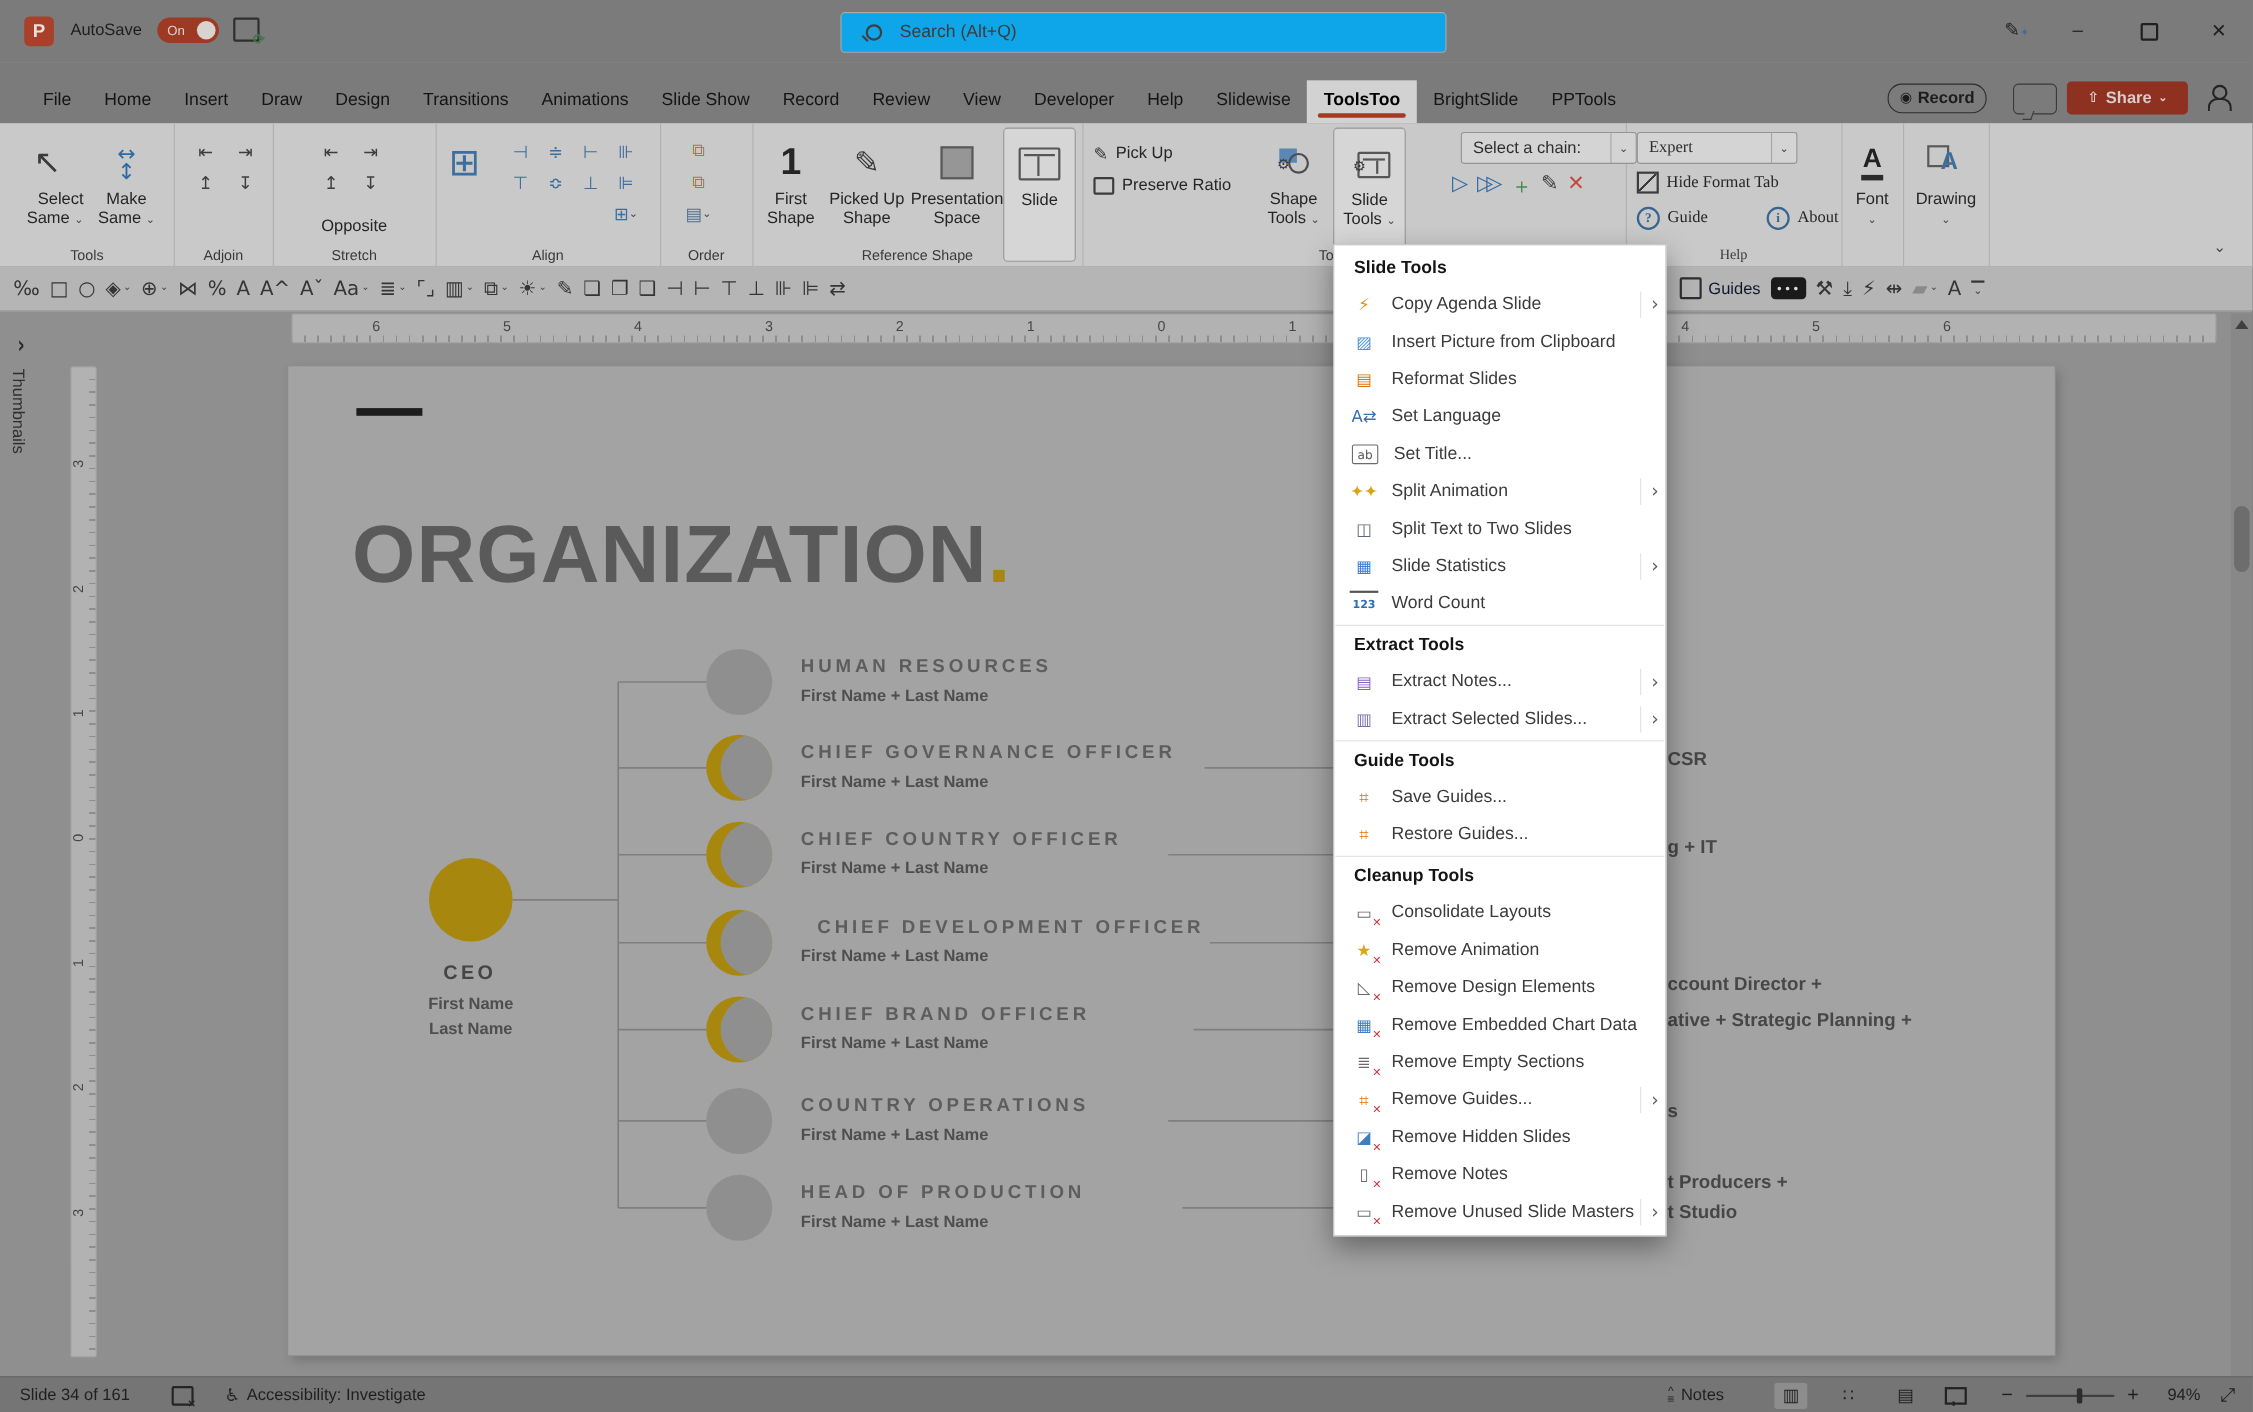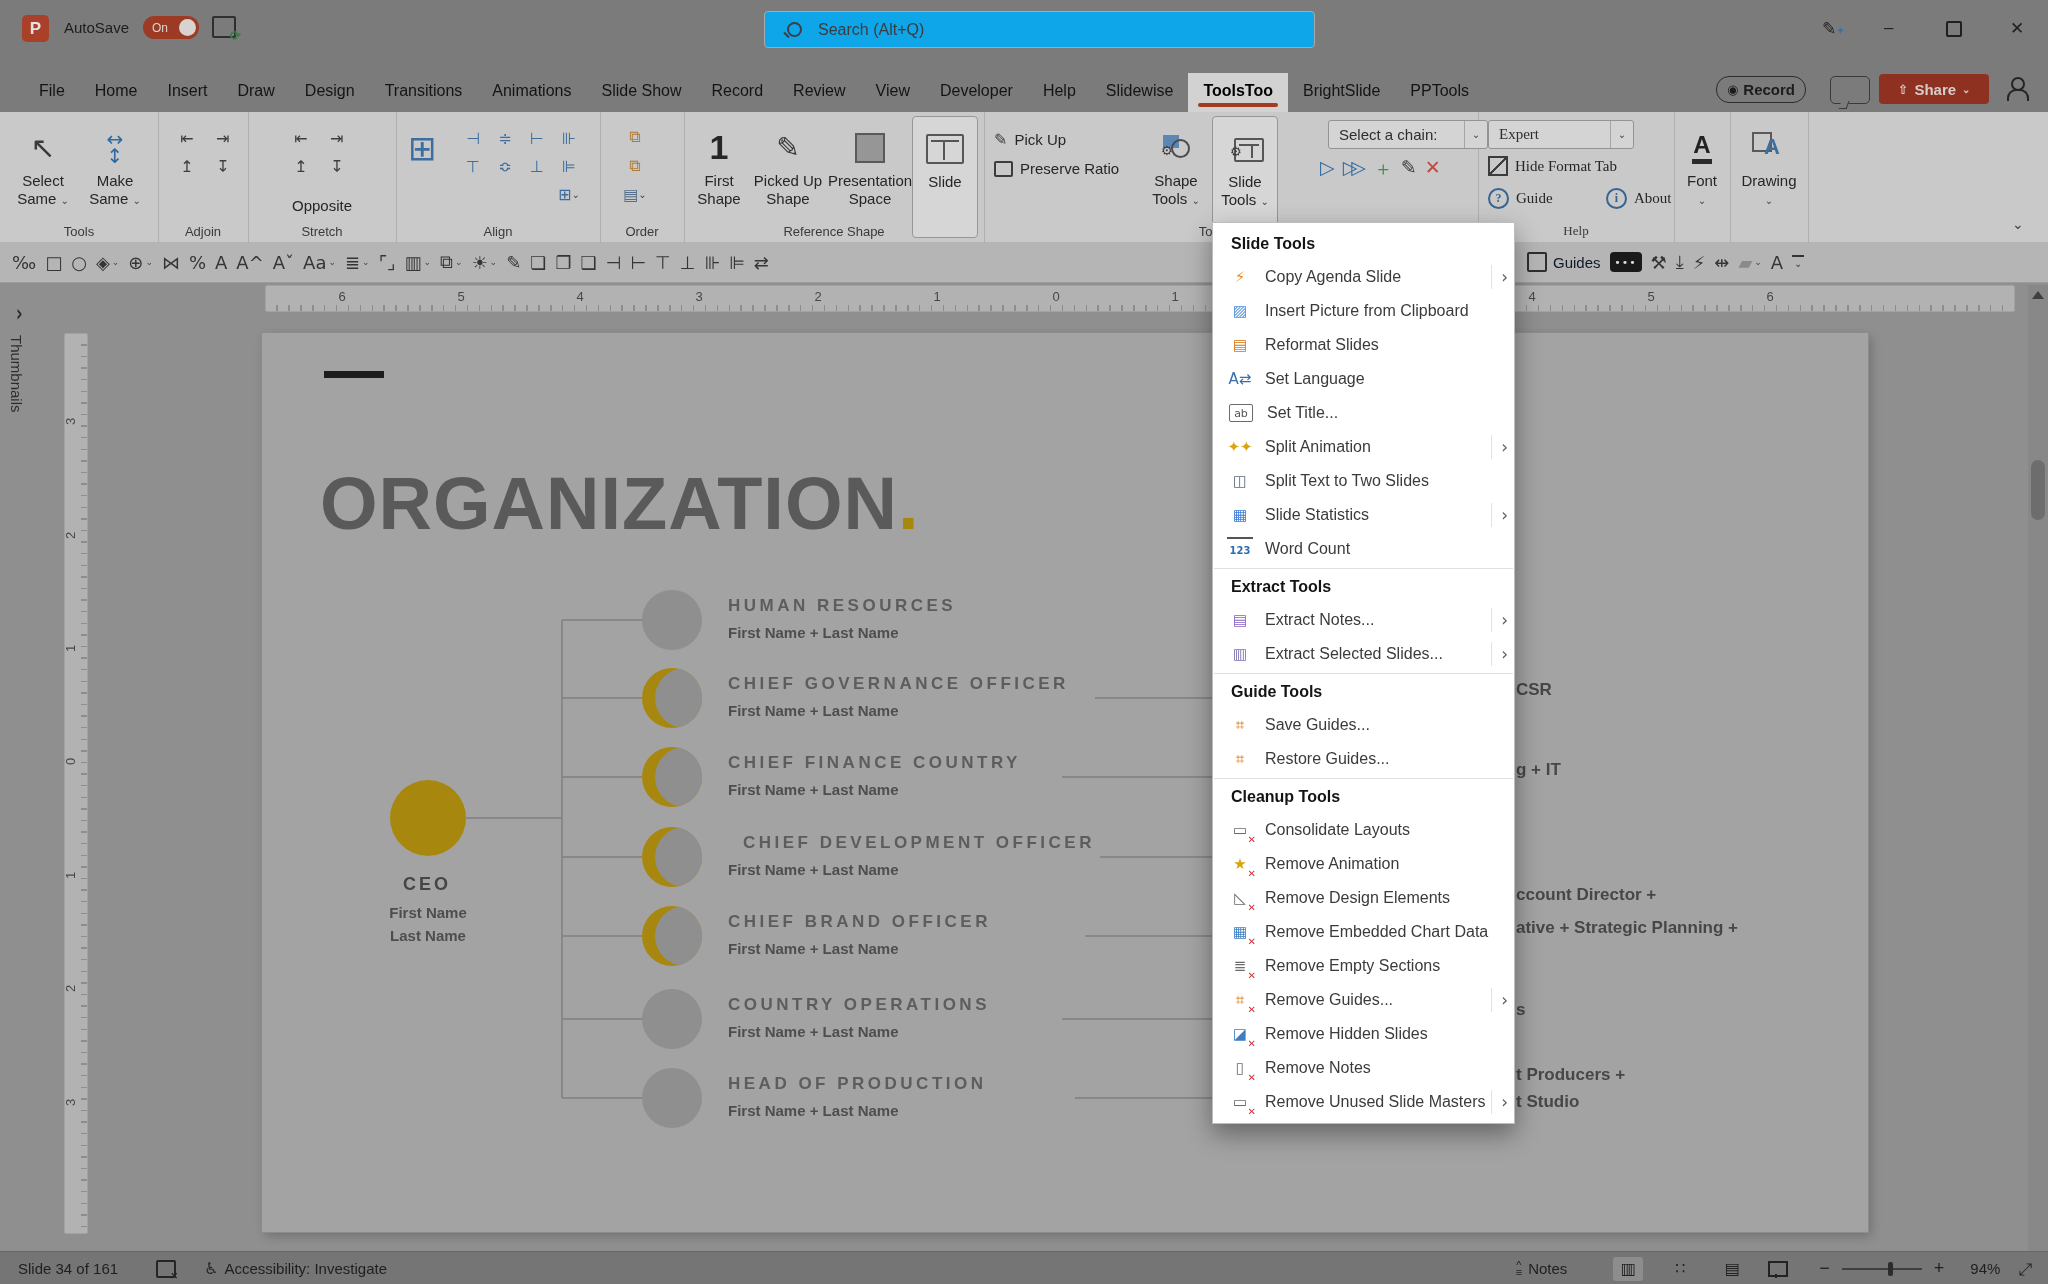--- a/index.html
+++ b/index.html
@@ -201,21 +201,21 @@
   <div class="person-ic abs">
       <div class="head"></div>
       <div class="body"></div>
     </div>
 
   <div id="ribbon" class="abs">
 
     <div class="rgroup" style="left:0;width:158px;">
       <div class="rbig" style="left:10px;top:12px;width:66px;">
         <div class="ric glyph" style="font-size:30px;color:#3a3a3a;">↖</div>
-        <div style="width:66px;"><span>Select Same</span> <span class="chev">⌄</span></div>
+        <div style="width:66px;text-align:right;"><span>Select Same</span> <span class="chev">⌄</span></div>
       </div>
       <div class="rbig" style="left:82px;top:12px;width:66px;">
         <div class="ric glyph" style="font-size:20px;color:#2f6aa3;flex-direction:column;line-height:0.85;">↔<br>↕</div>
         <div style="width:66px;"><span>Make Same</span> <span class="chev">⌄</span></div>
       </div>
       <div class="glabel">Tools</div>
     </div>
 
     <div class="rgroup" style="left:158px;width:90px;">
       <div class="grid2 abs" style="left:16px;top:14px;" id="adjoin-grid">
@@ -602,21 +602,21 @@
     <div class="ceo-n" style="left:166px;top:594px;">Last Name</div>
 
     <div id="org-rows">
         <div class="circle c-gray" style="left: 380px; top: 257px; width: 60px; height: 60px;"></div>
         <div class="orow-title" style="left: 466px; top: 263px;">HUMAN RESOURCES</div>
         <div class="orow-sub" style="left: 466px; top: 291px;">First Name + Last Name</div>
         <div class="circle c-half" style="left: 380px; top: 335px; width: 60px; height: 60px;"></div>
         <div class="orow-title" style="left: 466px; top: 341px;">CHIEF GOVERNANCE OFFICER</div>
         <div class="orow-sub" style="left: 466px; top: 369px;">First Name + Last Name</div>
         <div class="circle c-half" style="left: 380px; top: 414px; width: 60px; height: 60px;"></div>
-        <div class="orow-title" style="left: 466px; top: 420px;">CHIEF FINANCE COUNTRY</div>
+        <div class="orow-title" style="left: 466px; top: 420px;">CHIEF COUNTRY OFFICER</div>
         <div class="orow-sub" style="left: 466px; top: 448px;">First Name + Last Name</div>
         <div class="circle c-half" style="left: 380px; top: 494px; width: 60px; height: 60px;"></div>
         <div class="orow-title" style="left: 466px; top: 500px; margin-left: 15px;">CHIEF DEVELOPMENT OFFICER</div>
         <div class="orow-sub" style="left: 466px; top: 528px;">First Name + Last Name</div>
         <div class="circle c-half" style="left: 380px; top: 573px; width: 60px; height: 60px;"></div>
         <div class="orow-title" style="left: 466px; top: 579px;">CHIEF BRAND OFFICER</div>
         <div class="orow-sub" style="left: 466px; top: 607px;">First Name + Last Name</div>
         <div class="circle c-gray" style="left: 380px; top: 656px; width: 60px; height: 60px;"></div>
         <div class="orow-title" style="left: 466px; top: 662px;">COUNTRY OPERATIONS</div>
         <div class="orow-sub" style="left: 466px; top: 690px;">First Name + Last Name</div>

